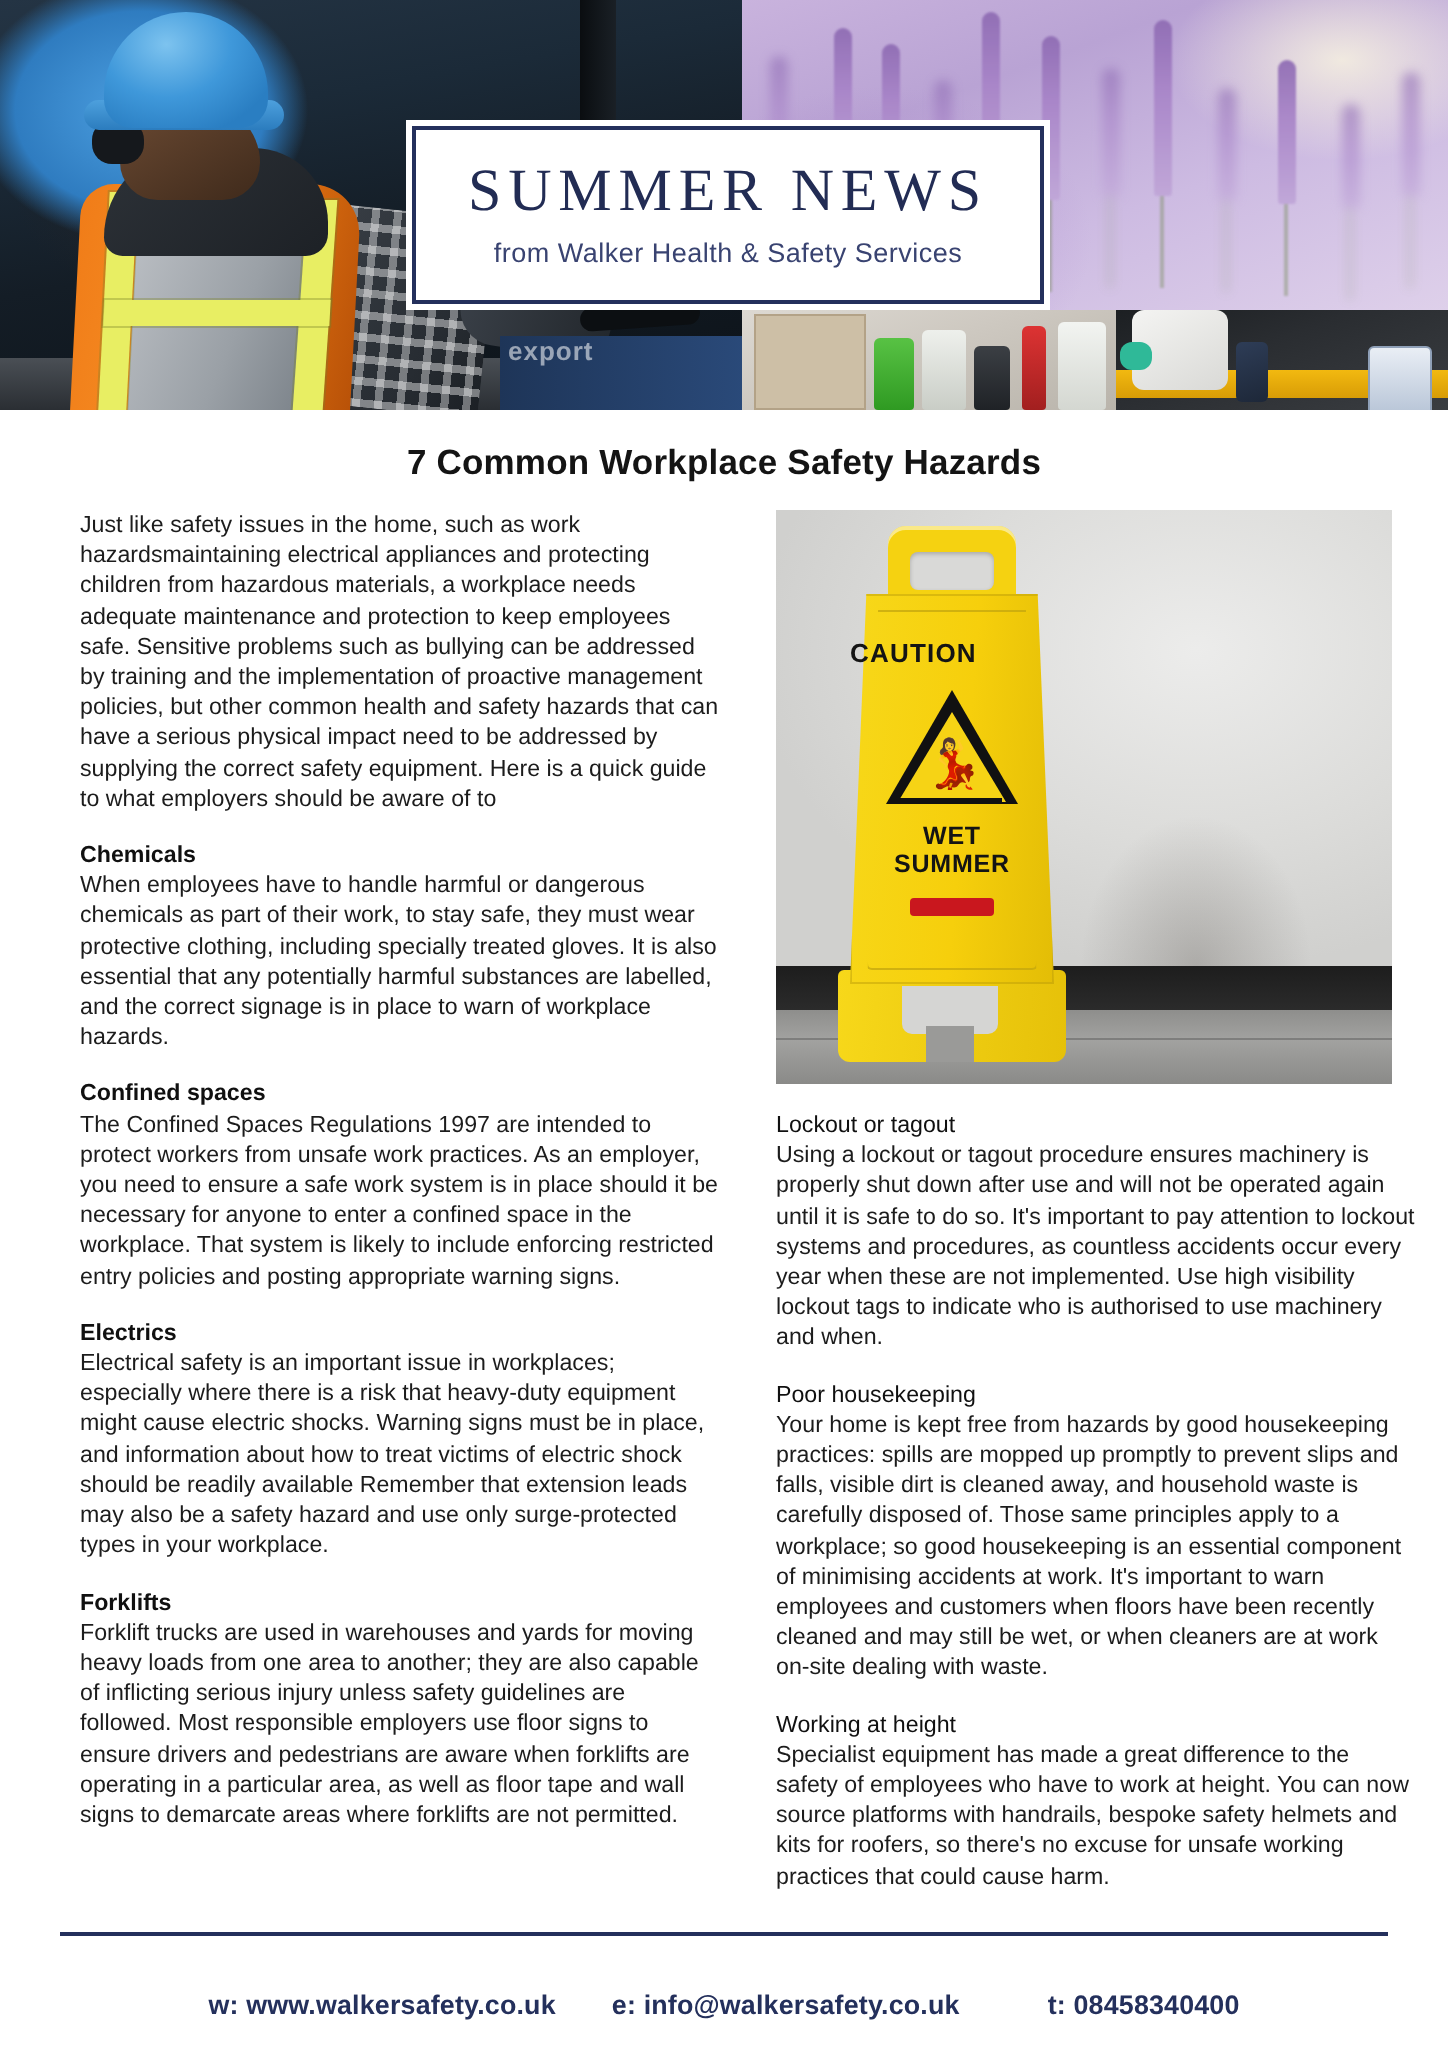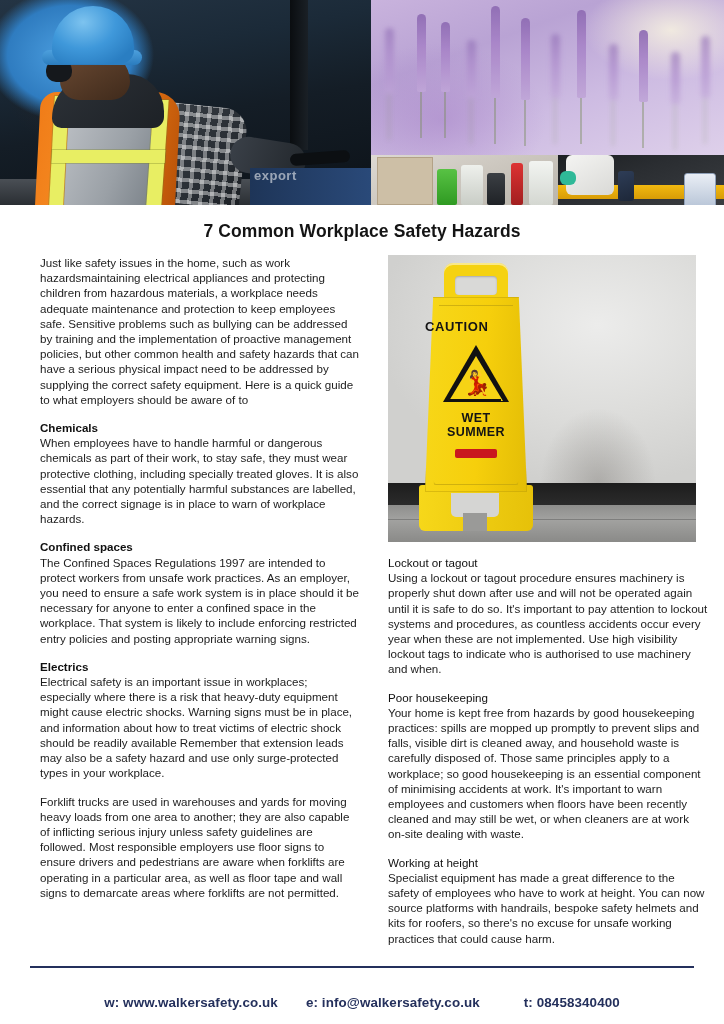--- a/index.html
+++ b/index.html
@@ -416,20 +416,24 @@
     <div class="panel panel-oper">
       <div class="oper-forklift" style="left:0; top:30px; width:166px; height:14px;"></div>
       <div class="oper-suit" style="left:8px; top:0; width:48px; height:40px;"></div>
       <div class="oper-glove" style="left:2px; top:16px; width:16px; height:14px;"></div>
       <div class="oper-boot" style="left:60px; top:16px; width:16px; height:30px;"></div>
       <div class="bottle" style="left:126px; top:18px; width:30px; height:32px; background:linear-gradient(180deg,#e9eef5,#b9c6d8); border:1px solid #8fa0b8;"></div>
     </div>
 
   </div>
 
+  <div class="masthead">
+    <div class="masthead-title">SUMMER NEWS</div>
+    <div class="masthead-sub">from Walker Health &amp; Safety Services</div>
+  </div>
 </div>
 
 <div class="page">
 
   <h1 class="headline">7 Common Workplace Safety Hazards</h1>
 
   <div class="cols">
 
     <div class="col">
       <p class="lede">Just like safety issues in the home, such as work hazardsmaintaining electrical appliances and protecting children from hazardous materials, a workplace needs adequate maintenance and protection to keep employees safe. Sensitive problems such as bullying can be addressed by training and the implementation of proactive management policies, but other common health and safety hazards that can have a serious physical impact need to be addressed by supplying the correct safety equipment. Here is a quick guide to what employers should be aware of to</p>
@@ -443,20 +447,21 @@
         <div class="sec-head">Confined spaces</div>
         <p class="body-text">The Confined Spaces Regulations 1997 are intended to protect workers from unsafe work practices. As an employer, you need to ensure a safe work system is in place should it be necessary for anyone to enter a confined space in the workplace. That system is likely to include enforcing restricted entry policies and posting appropriate warning signs.</p>
       </div>
 
       <div class="section">
         <div class="sec-head">Electrics</div>
         <p class="body-text">Electrical safety is an important issue in workplaces; especially where there is a risk that heavy-duty equipment might cause electric shocks. Warning signs must be in place, and information about how to treat victims of electric shock should be readily available Remember that extension leads may also be a safety hazard and use only surge-protected types in your workplace.</p>
       </div>
 
       <div class="section">
+        <div class="sec-head">Forklifts</div>
         <p class="body-text">Forklift trucks are used in warehouses and yards for moving heavy loads from one area to another; they are also capable of inflicting serious injury unless safety guidelines are followed. Most responsible employers use floor signs to ensure drivers and pedestrians are aware when forklifts are operating in a particular area, as well as floor tape and wall signs to demarcate areas where forklifts are not permitted.</p>
       </div>
     </div>
 
     <div class="col">
 
       <div class="photo">
         <div class="photo-wall"></div>
         <div class="photo-grime"></div>
         <div class="photo-skirt"></div>

